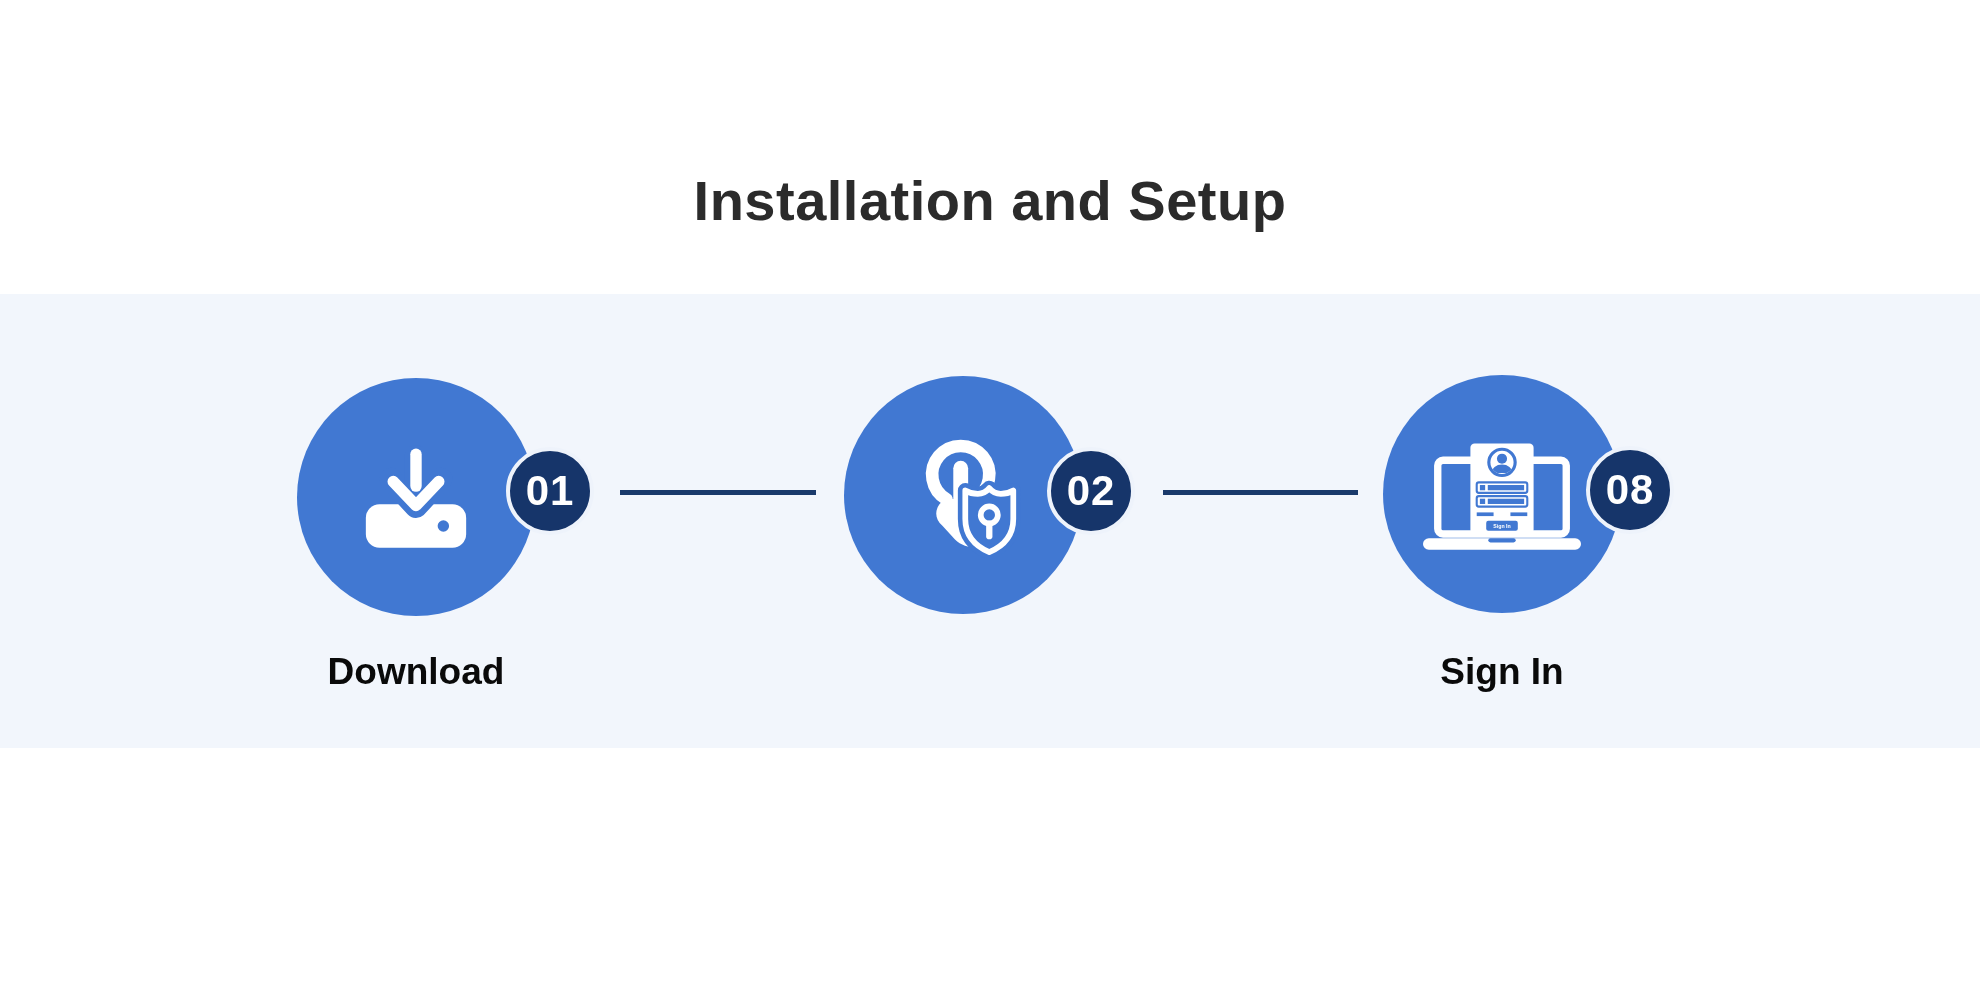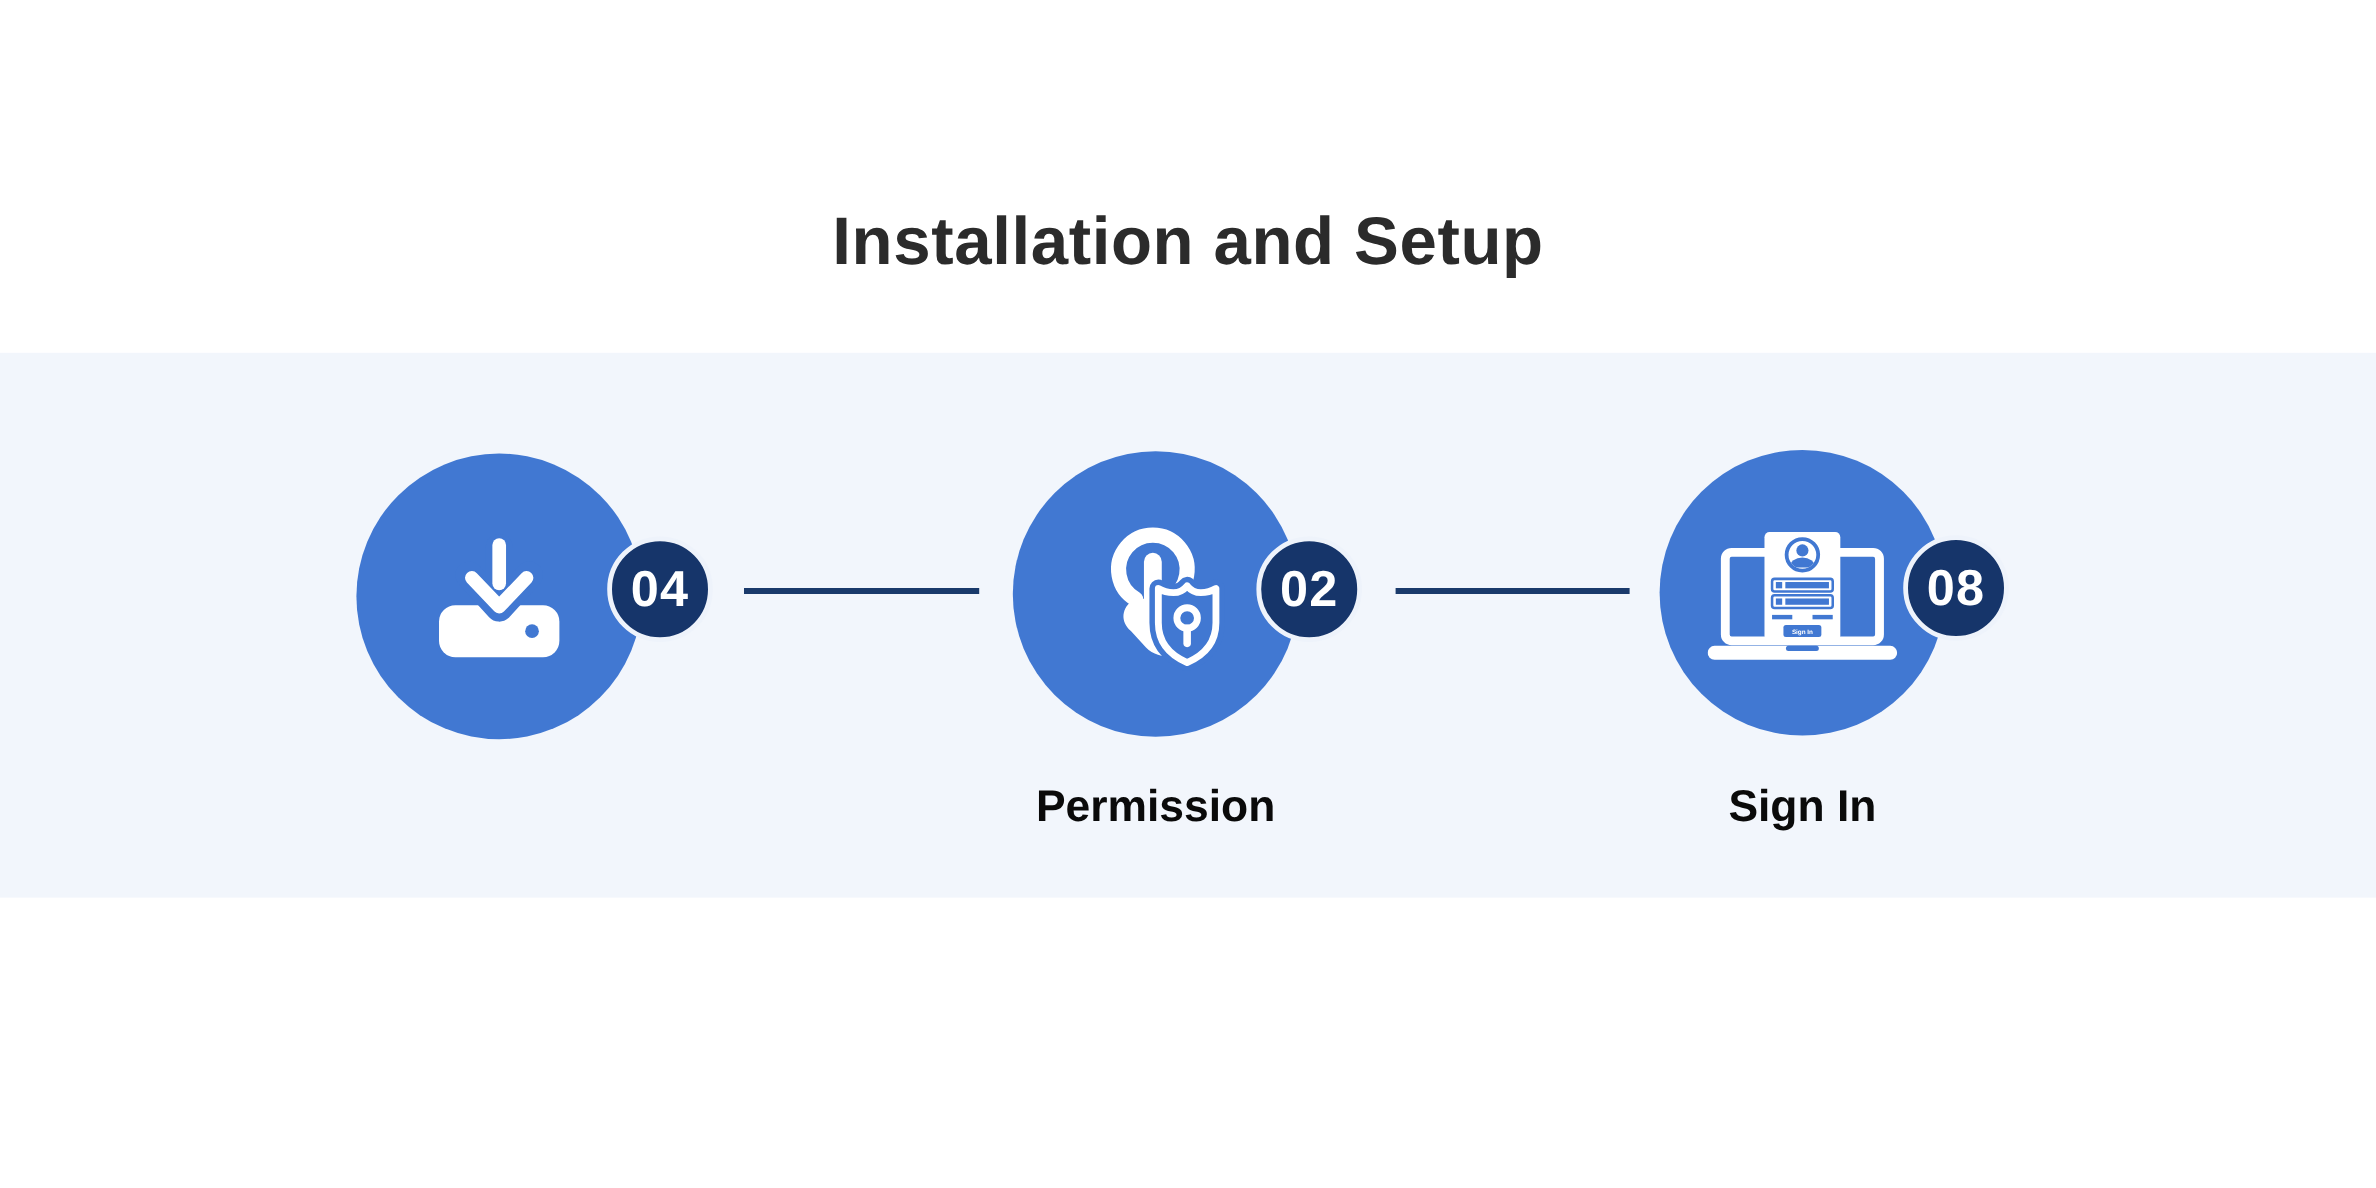--- a/index.html
+++ b/index.html
@@ -114,22 +114,23 @@
       <path class="s-b" d="M28,30 L50,54 L72,30" stroke-width="20" stroke-linecap="round" stroke-linejoin="round"></path>
       <path class="s-b" d="M50,10 L50,36" stroke-width="20" stroke-linecap="round"></path>
 
       <path class="s-w" d="M50,8 L50,36" stroke-width="10" stroke-linecap="round"></path>
       <path class="s-w" d="M30,32 L50,53 L70,32" stroke-width="10" stroke-linecap="round" stroke-linejoin="round"></path>
 
       <circle class="f-b" cx="74" cy="71" r="5"></circle>
     </svg>
   </div>
   <div class="step-badge badge-1">
-    <span>04</span>
+    <span>01</span>
   </div>
+  <div class="step-label label-1">Download</div>
 
   <div class="connector connector-1"></div>
 
   <div class="step-circle circle-2">
     <svg width="128" height="128" viewBox="0 0 112 112" aria-hidden="true">
 
       <path class="s-w" d="M41.5,59.7 A25,25 0 1 1 66.5,59.7" stroke-width="11" stroke-linecap="round"></path>
 
       <rect class="f-w" x="47.5" y="26" width="13" height="52" rx="6.5"></rect>
 
@@ -142,21 +143,20 @@
       <path class="shield-back" d="M79,50 Q83,55 89,55 Q95,55 100,52 L100,77 Q100,97 79,106 Q58,97 58,77 L58,52 Q63,55 69,55 Q75,55 79,50 Z" stroke-width="13" stroke-linejoin="round"></path>
       <path class="shield-body" d="M79,50 Q83,55 89,55 Q95,55 100,52 L100,77 Q100,97 79,106 Q58,97 58,77 L58,52 Q63,55 69,55 Q75,55 79,50 Z" stroke-width="5" stroke-linejoin="round"></path>
 
       <circle class="s-w" cx="79" cy="73.5" r="7.5" stroke-width="5"></circle>
       <path class="s-w" d="M79,81 L79,92" stroke-width="5.5" stroke-linecap="round"></path>
     </svg>
   </div>
   <div class="step-badge badge-2">
     <span>02</span>
   </div>
-  <div class="step-label label-2">Permission</div>
 
   <div class="connector connector-2"></div>
 
   <div class="step-circle circle-3">
     <svg width="158" height="111" viewBox="0 0 150 105" aria-hidden="true">
       <defs>
         <clipPath id="avclip">
             <circle cx="75" cy="22" r="11"></circle>
           </clipPath>
       </defs>

